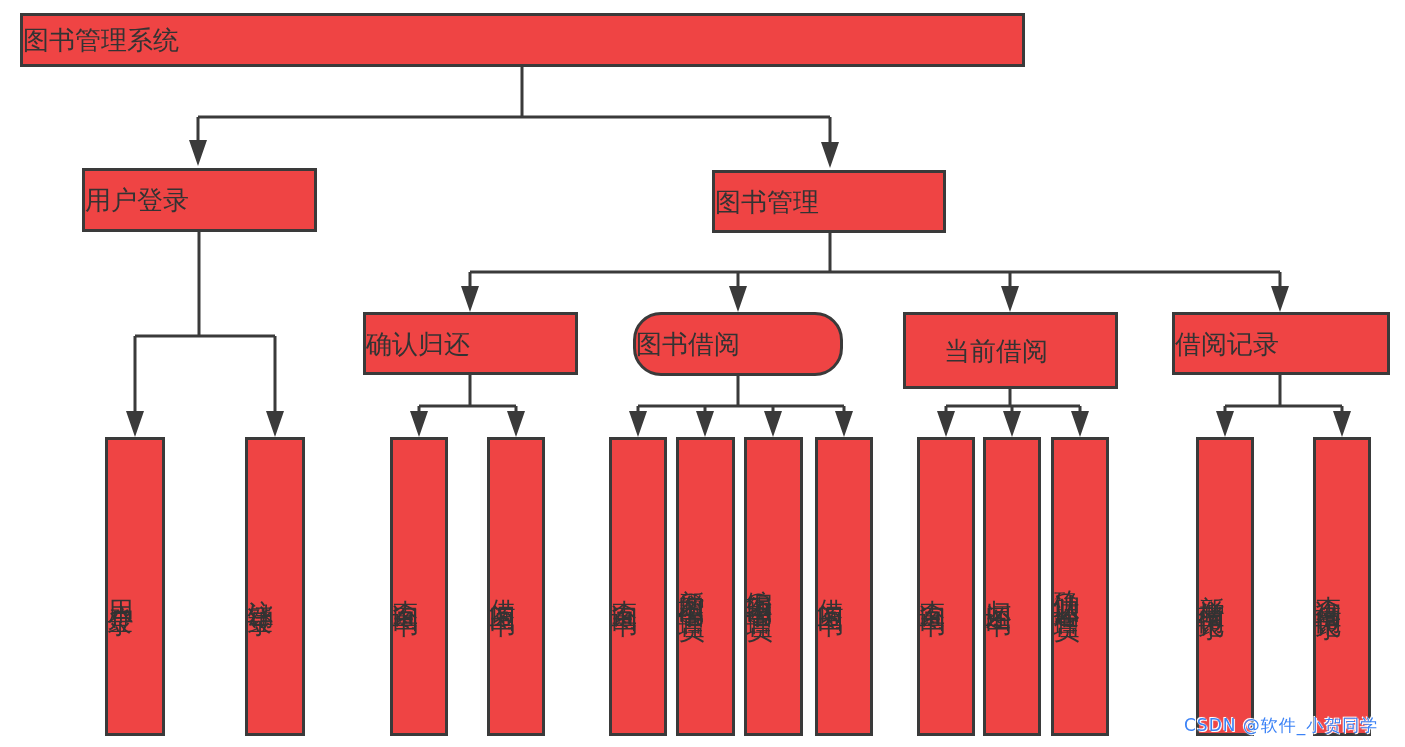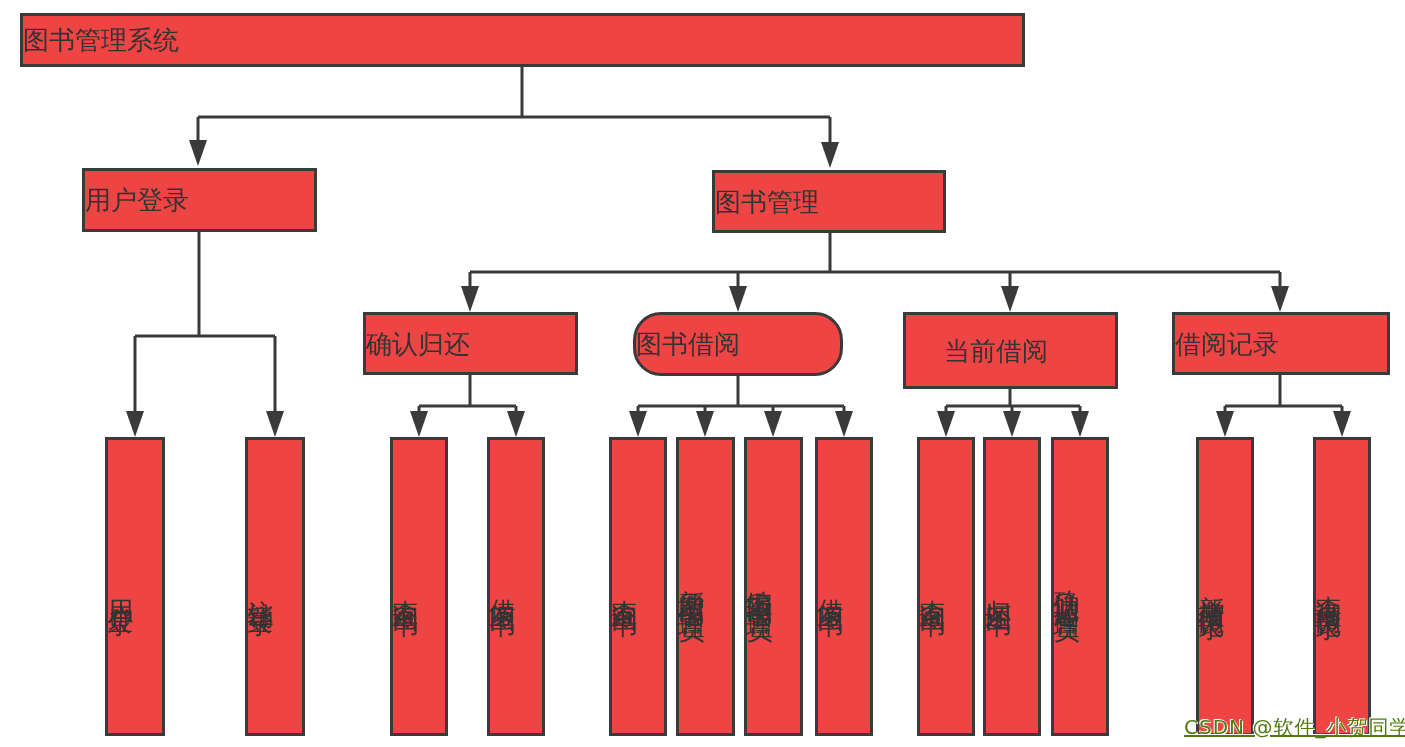--- a/index.html
+++ b/index.html
@@ -14,23 +14,22 @@
     border:3px solid #3a3a3a;background:#ef4444;color:#333;
     display:flex;align-items:center;justify-content:flex-start;
     font-size:26px;line-height:1;white-space:nowrap;
   }
   .leaf span{
     writing-mode:vertical-rl;text-orientation:mixed;
     letter-spacing:4px;white-space:nowrap;
   }
   .watermark{
     position:absolute;z-index:3;left:1184px;top:714px;width:216px;
-    font-size:20px;color:#4d7c0f;letter-spacing:1px;white-space:nowrap;
+    font-size:17px;color:#3b82f6;letter-spacing:1px;white-space:nowrap;
     text-shadow:0 0 2px #fff,1px 1px 0 #fff,-1px -1px 0 #fff;
-    text-decoration:underline;
   }
 </style>
 </head>
 <body>
 
 <div class="stage">
 
   <svg class="wires" width="1405" height="747" viewBox="0 0 1405 747">
     <path fill="none" stroke="#3a3a3a" stroke-width="3" d="M522 67V117 M198 117H830 M198 117V145 M830 117V147
              M830 233V272 M470 272H1280 M470 272V290 M738 272V290 M1010 272V290 M1280 272V290

